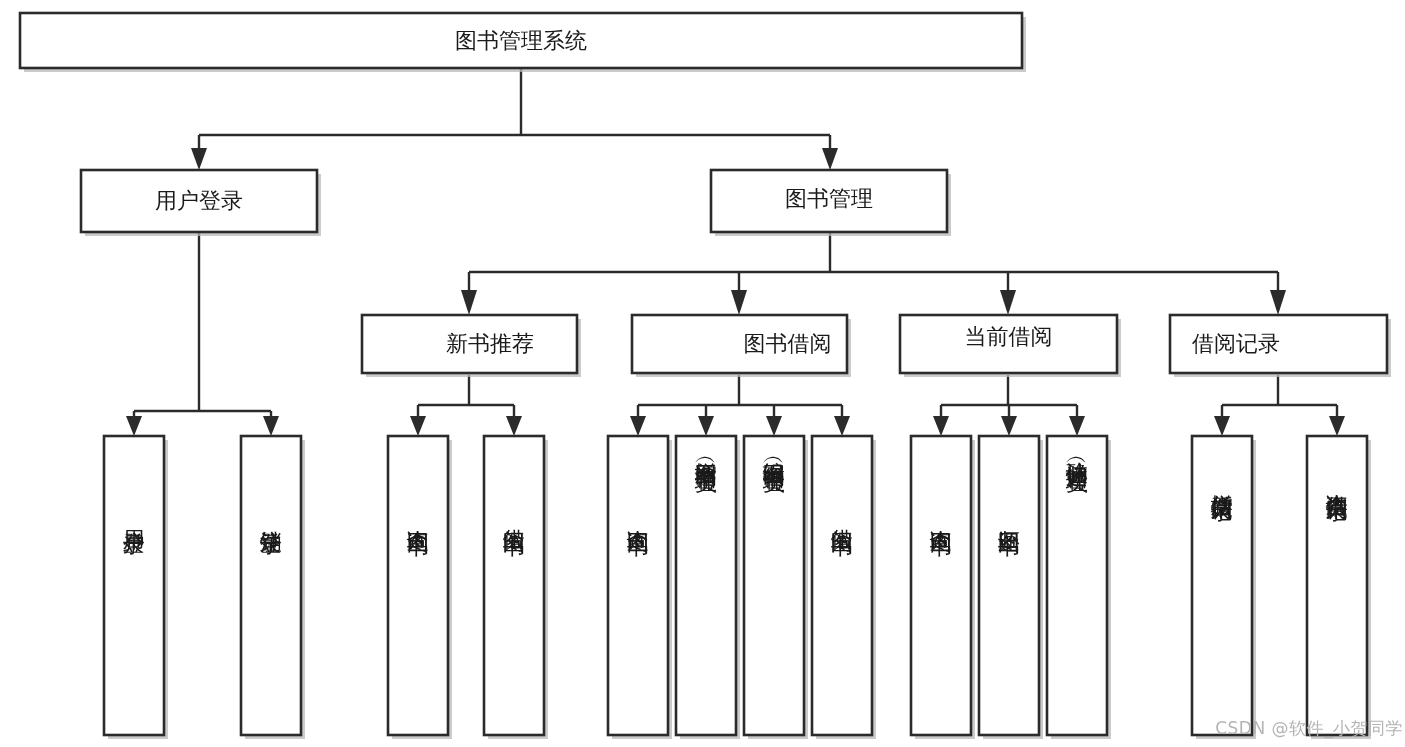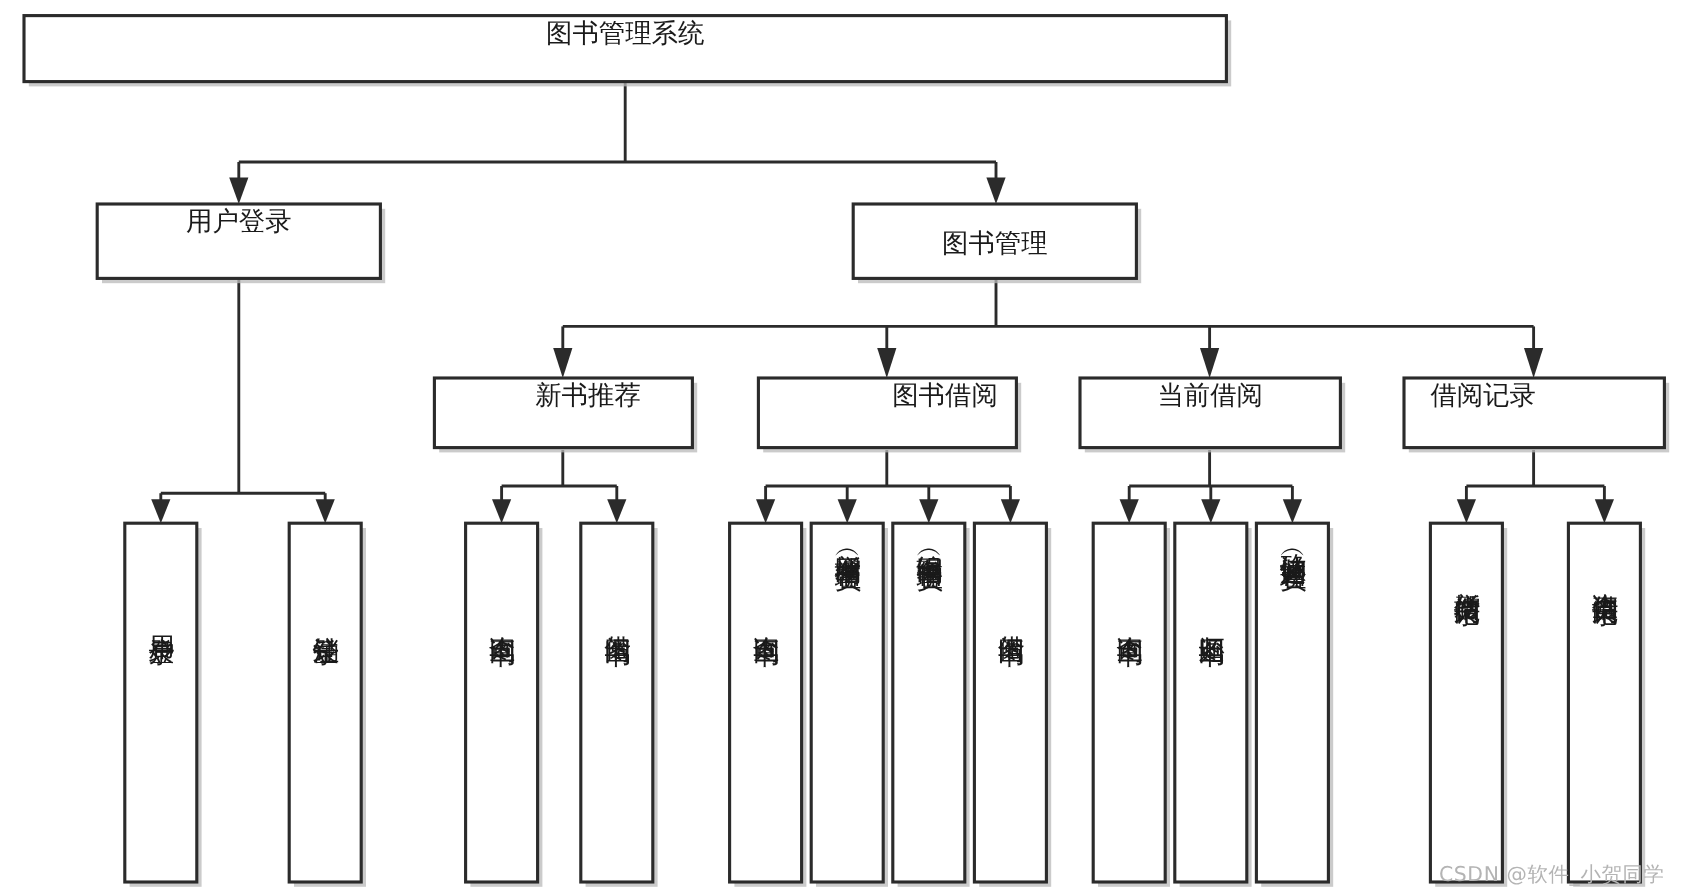--- a/index.html
+++ b/index.html
@@ -59,33 +59,33 @@
     font-family: "DejaVu Sans", "Liberation Sans", sans-serif;
     font-size: 22px;
     line-height: 1.06;
     letter-spacing: 1.5px;
     color: #1a1a1a;
     white-space: nowrap;
   }
   .hlabel-wrap {
     position: absolute;
     display: flex;
-    align-items: flex-start;
+    align-items: center;
     justify-content: center;
     pointer-events: none;
   }
   .hlabel-text {
     font-family: "DejaVu Sans", "Liberation Sans", sans-serif;
     font-size: 22px;
     color: #1a1a1a;
     white-space: nowrap;
   }
   .watermark {
     position: absolute;
-    right: 18px;
+    right: 2px;
     bottom: 7px;
     font-family: "DejaVu Sans", "Liberation Sans", sans-serif;
     font-size: 17px;
     color: #b4b4b4;
     letter-spacing: 0.5px;
     white-space: nowrap;
   }
 </style>
 </head>
 <body>
@@ -212,21 +212,21 @@
     </g>
   </svg>
 
   <div class="hlabel-wrap" style="left:20px; top:13px; width:1002px; height:55px;">
     <span class="hlabel-text">图书管理系统</span>
   </div>
 
   <div class="hlabel-wrap" style="left:81px; top:170px; width:236px; height:62px;">
     <span class="hlabel-text">用户登录</span>
   </div>
-  <div class="hlabel-wrap" style="left:711px; top:188px; width:236px; height:62px;">
+  <div class="hlabel-wrap" style="left:711px; top:168px; width:236px; height:62px;">
     <span class="hlabel-text">图书管理</span>
   </div>
 
   <div class="hlabel-wrap" style="left:362px; top:315px; width:256px; height:58px;">
     <span class="hlabel-text">新书推荐</span>
   </div>
   <div class="hlabel-wrap" style="left:632px; top:315px; width:215px; height:58px;padding-left:48px;">
     <span class="hlabel-text">图书借阅</span>
   </div>
   <div class="hlabel-wrap" style="left:900px; top:315px; width:217px; height:44px;">

